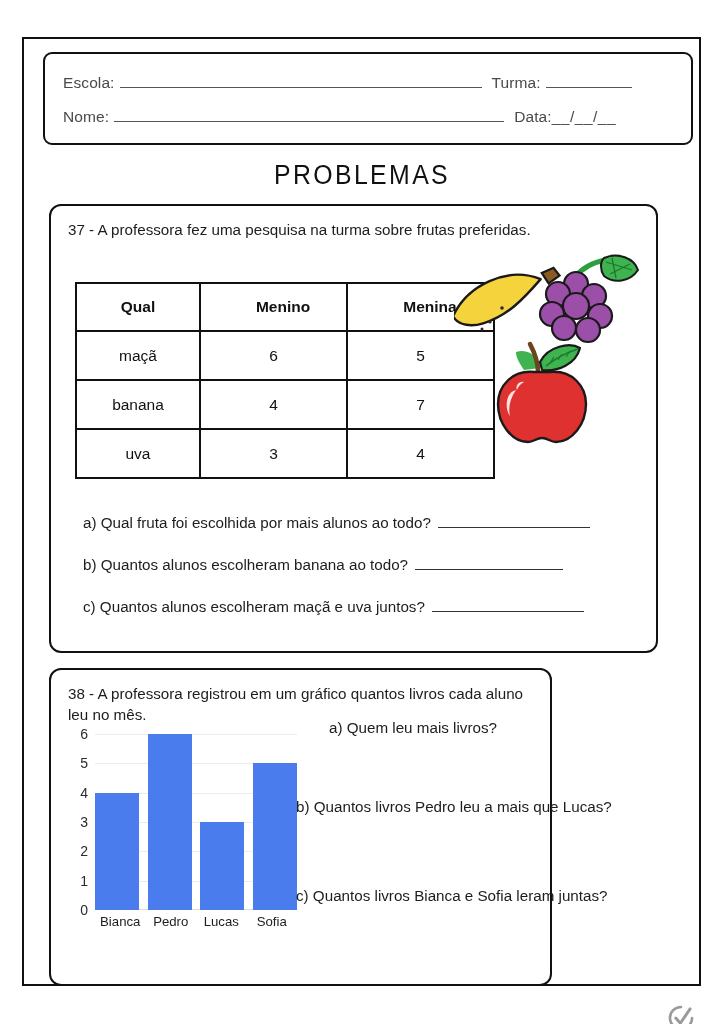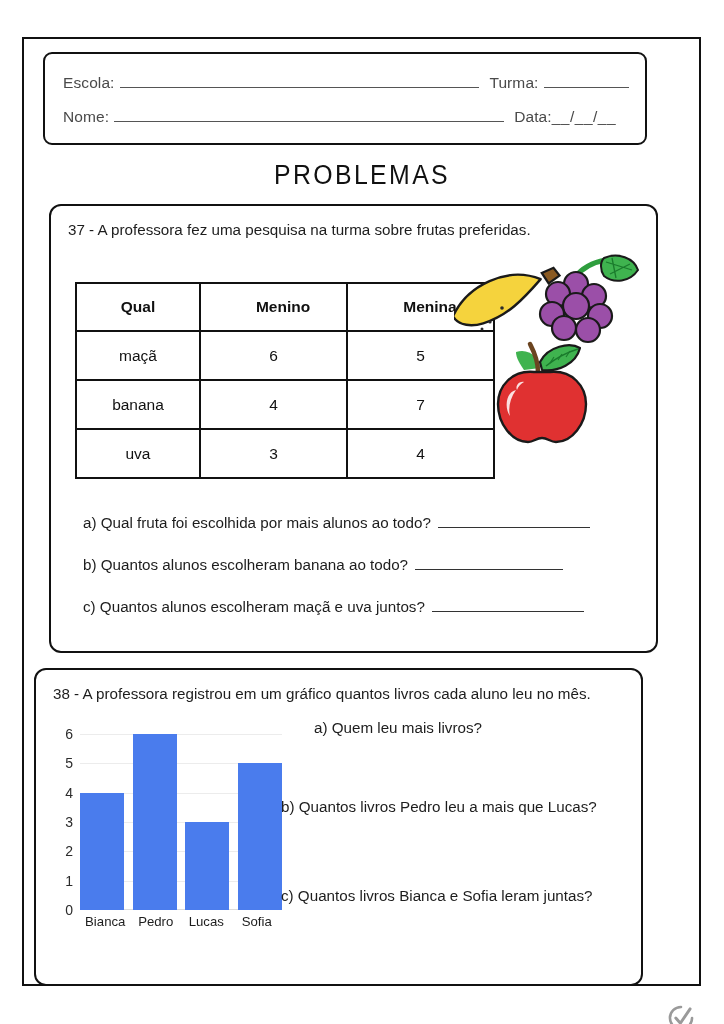--- a/index.html
+++ b/index.html
@@ -7,21 +7,21 @@
     width:724px;height:1024px;background:#ffffff;
     font-family:"Liberation Sans", sans-serif;
     color:#1d1d1d;overflow:hidden;position:relative;
   }
   .page-border{
     position:absolute;left:22px;top:37px;width:679px;height:949px;
     border:2px solid #111;box-sizing:border-box;
   }
   
   .header-box{
-    position:absolute;left:43px;top:52px;width:604px;height:93px;
+    position:absolute;left:43px;top:52px;width:650px;height:93px;
     border:2.5px solid #111;border-radius:9px;box-sizing:border-box;
     background:#fff;
   }
   .field-row{
     position:absolute;left:18px;right:16px;display:flex;align-items:flex-end;
     font-size:15.5px;color:#4a4a4a;
   }
   .field-row.r1{top:20px;}
   .field-row.r2{top:54px;}
   .field-label{white-space:nowrap;letter-spacing:.1px;}
@@ -41,21 +41,21 @@
     font-family:"Liberation Sans", sans-serif;
     transform:scaleX(.92);
   }
 
   
   .problem-box{
     position:absolute;border:2.2px solid #111;border-radius:12px;
     box-sizing:border-box;background:#fff;
   }
   #box37{left:49px;top:204px;width:609px;height:449px;}
-  #box38{left:34px;top:668px;width:609px;height:318px;}
+  #box38{left:49px;top:668px;width:503px;height:318px;}
   .stmt{
     position:absolute;left:17px;right:16px;top:14px;
     font-size:15.2px;line-height:1.38;color:#1d1d1d;
   }
   #box38 .stmt{right:10px;}
 
   
   .fruit-table{
     position:absolute;left:24px;top:76px;border-collapse:collapse;
     background:#fff;

